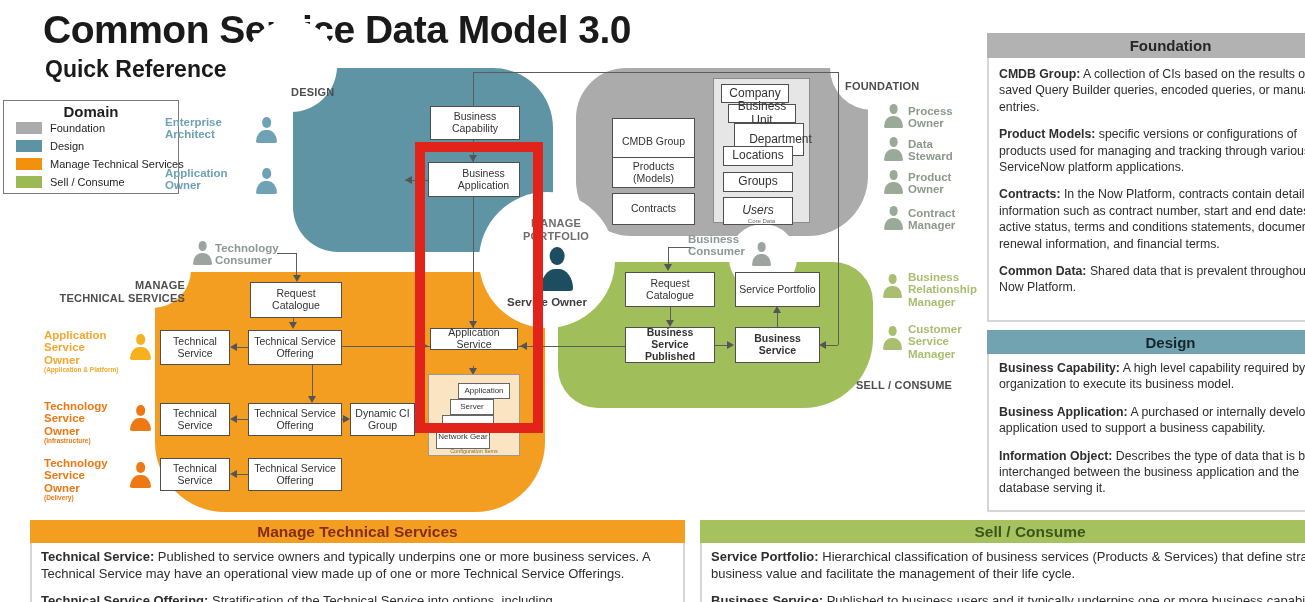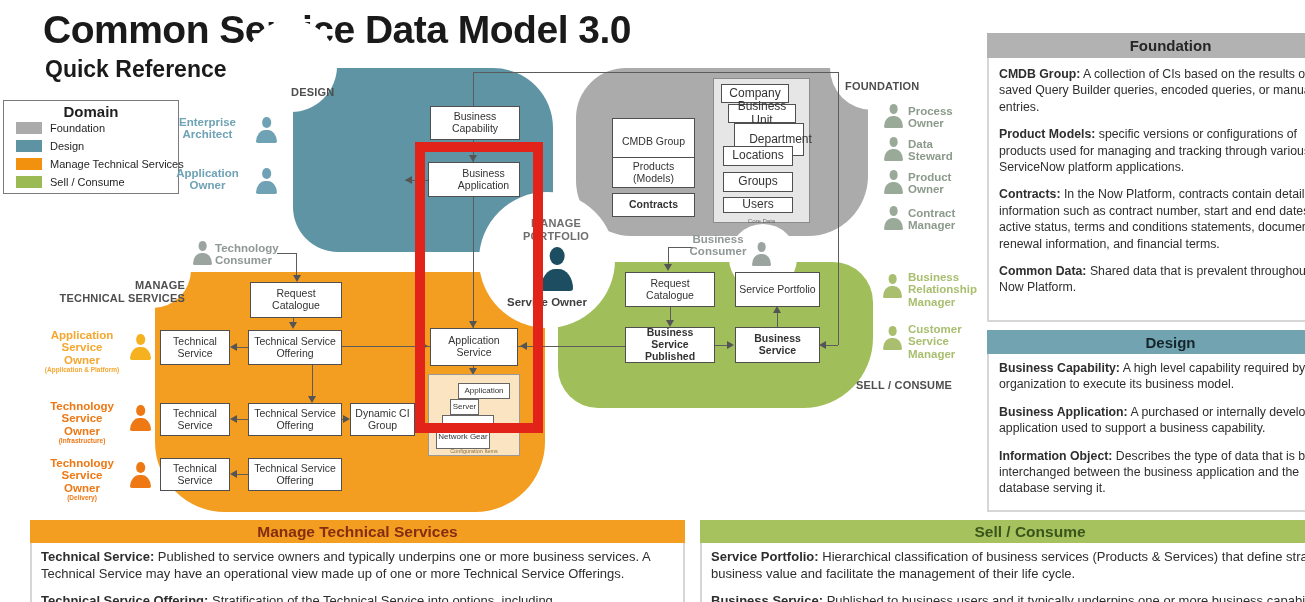--- a/index.html
+++ b/index.html
@@ -39,21 +39,21 @@
   
   .reg{position:absolute;font-size:11px;font-weight:600;color:#4e4e4e;letter-spacing:.2px;line-height:1.2;}
   .reg.gray{color:#6d6d6d;}
   
   .person{position:absolute;}
   .person::before{content:"";position:absolute;left:50%;top:0;transform:translateX(-50%);
       width:46%;height:42%;border-radius:50%;background:var(--c,#999);}
   .person::after{content:"";position:absolute;left:0;bottom:0;width:100%;height:50%;
       background:var(--c,#999);border-radius:48% 48% 10% 10% / 95% 95% 12% 12%;}
   .rt{position:absolute;font-size:11.5px;font-weight:600;line-height:1.08;}
-  .rt.r{text-align:center;}
+  .rt.r{text-align:left;}
   .rt.c{text-align:center;}
   .rt .sub{font-size:6.5px;display:block;}
   
   .hl{position:absolute;left:415px;top:142px;width:128px;height:291px;border:10px solid var(--highlight-red);box-sizing:border-box;}
   
   .panel{position:absolute;background:#fff;}
   .phead{height:25px;display:flex;align-items:center;justify-content:center;font-size:15px;font-weight:600;}
   .pbody{background:#fff;border:2px solid #d6d6d6;border-top:none;box-sizing:border-box;overflow:hidden;}
   .pe{margin:0 0 11px 0;font-size:12.3px;line-height:16.4px;color:#2e2e2e;}
   .pe b{color:#2e2e2e;}
@@ -140,43 +140,43 @@
   <div class="ar ar-r" style="left:727px;top:341px;"></div>
   <div class="ln" style="left:777px;top:313px;width:1px;height:14px;"></div>
   <div class="ar ar-u" style="left:773px;top:306px;"></div>
 
   <div class="core">
     <div class="bx" style="left:7px;top:5px;width:68px;height:19px;">Company</div>
     <div class="bx" style="left:14px;top:25px;width:68px;height:19px;">Business Unit</div>
     <div class="bx" style="left:20px;top:44px;width:70px;height:33px;padding-left:24px;">Department</div>
     <div class="bx" style="left:9px;top:67px;width:70px;height:20px;">Locations</div>
     <div class="bx" style="left:9px;top:93px;width:70px;height:20px;">Groups</div>
-    <div class="bx" style="left:9px;top:118px;width:70px;height:16px;">Users</div>
+    <div class="bx" style="left:9px;top:118px;width:70px;height:28px;font-style:italic;">Users</div>
     <div class="cap" style="top:139px;color:#666;font-size:6px;">Core Data</div>
   </div>
 
   <div class="bx" style="left:430px;top:106px;width:90px;height:34px;">Business Capability</div>
   <div class="bx" style="left:428px;top:162px;width:92px;height:35px;padding-left:20px;">Business Application</div>
   <div class="bx" style="left:612px;top:118px;width:83px;height:48px;">CMDB Group</div>
   <div class="bx" style="left:612px;top:157px;width:83px;height:31px;">Products (Models)</div>
-  <div class="bx" style="left:612px;top:193px;width:83px;height:24px;font-weight:bold;">Contracts</div>
+  <div class="bx" style="left:612px;top:193px;width:83px;height:32px;">Contracts</div>
 
   <div class="bx" style="left:250px;top:282px;width:92px;height:36px;">Request Catalogue</div>
   <div class="bx" style="left:160px;top:330px;width:70px;height:35px;">Technical Service</div>
   <div class="bx" style="left:248px;top:330px;width:94px;height:35px;">Technical Service Offering</div>
   <div class="bx" style="left:160px;top:403px;width:70px;height:33px;">Technical Service</div>
   <div class="bx" style="left:248px;top:403px;width:94px;height:33px;">Technical Service Offering</div>
   <div class="bx" style="left:350px;top:403px;width:65px;height:33px;">Dynamic CI Group</div>
   <div class="bx" style="left:160px;top:458px;width:70px;height:33px;">Technical Service</div>
   <div class="bx" style="left:248px;top:458px;width:94px;height:33px;">Technical Service Offering</div>
-  <div class="bx" style="left:430px;top:328px;width:88px;height:38px;">Application Service</div>
+  <div class="bx" style="left:430px;top:328px;width:88px;height:22px;">Application Service</div>
 
   <div class="cistack">
     <div class="bx" style="left:29px;top:8px;width:52px;height:16px;">Application</div>
-    <div class="bx" style="left:21px;top:24px;width:29px;height:16px;">Server</div>
+    <div class="bx" style="left:21px;top:24px;width:44px;height:16px;">Server</div>
     <div class="bx" style="left:13px;top:40px;width:52px;height:16px;"></div>
     <div class="bx" style="left:7px;top:50px;width:54px;height:24px;">Network Gear</div>
     <div class="cap" style="bottom:1px;">Configuration Items</div>
   </div>
 
   <div class="bx" style="left:625px;top:272px;width:90px;height:35px;">Request Catalogue</div>
   <div class="bx" style="left:735px;top:272px;width:85px;height:35px;">Service Portfolio</div>
   <div class="bx" style="left:625px;top:327px;width:90px;height:36px;font-weight:600;">Business Service Published</div>
   <div class="bx" style="left:735px;top:327px;width:85px;height:36px;font-weight:600;">Business Service</div>
 

